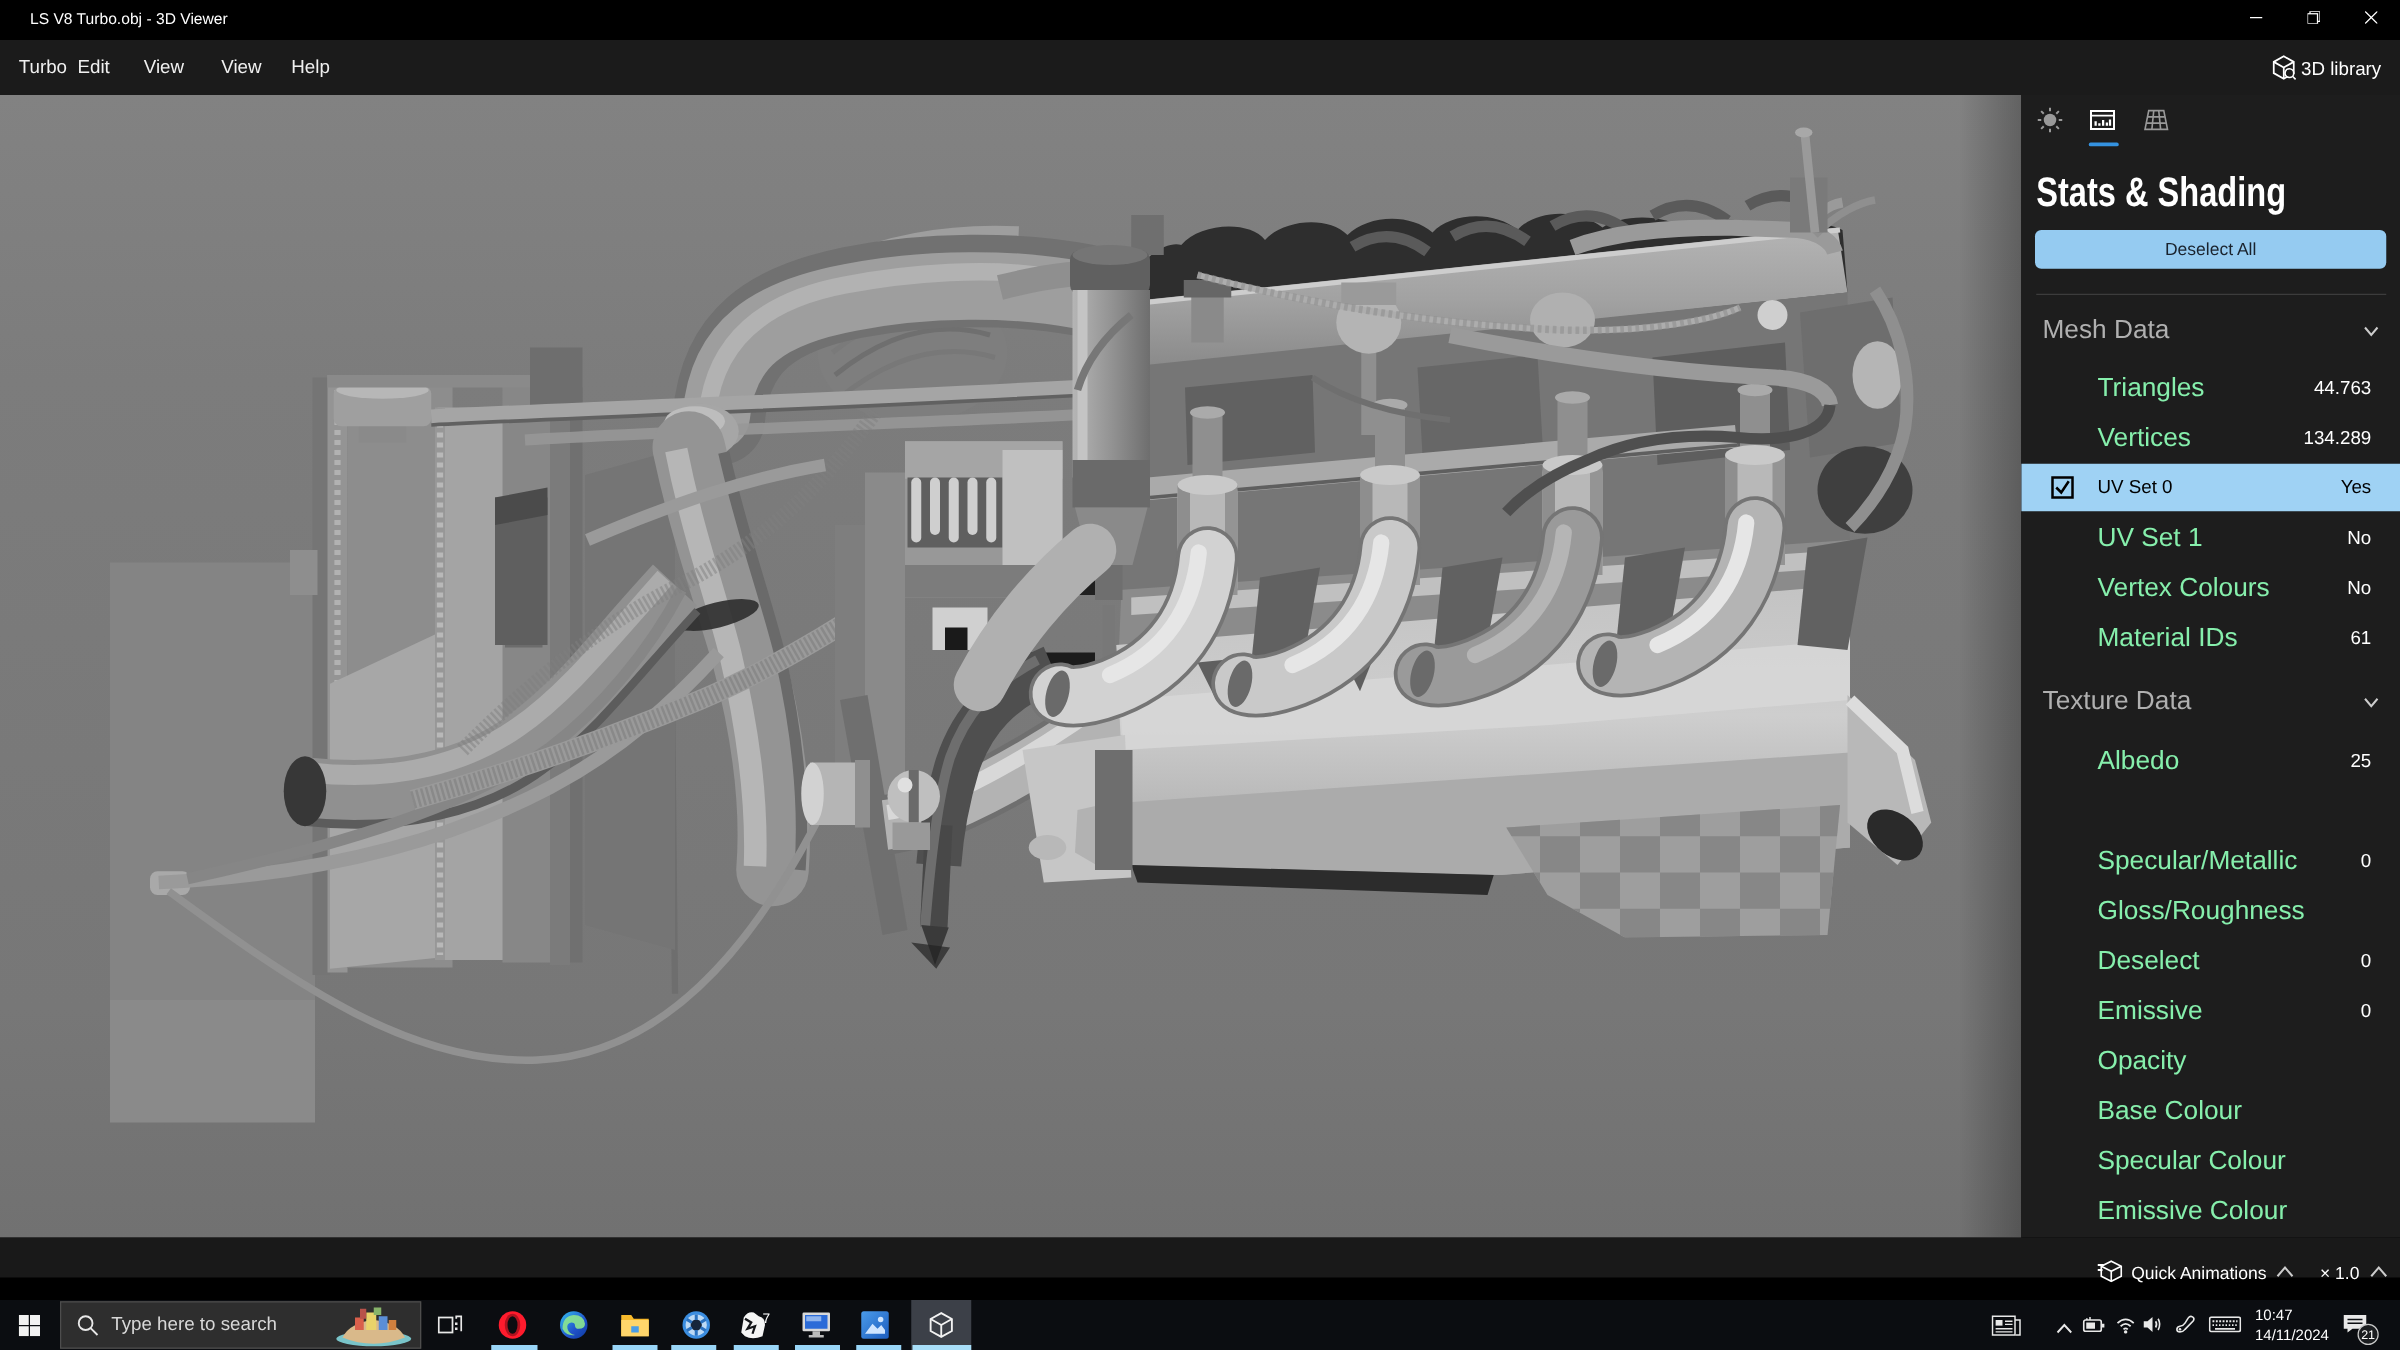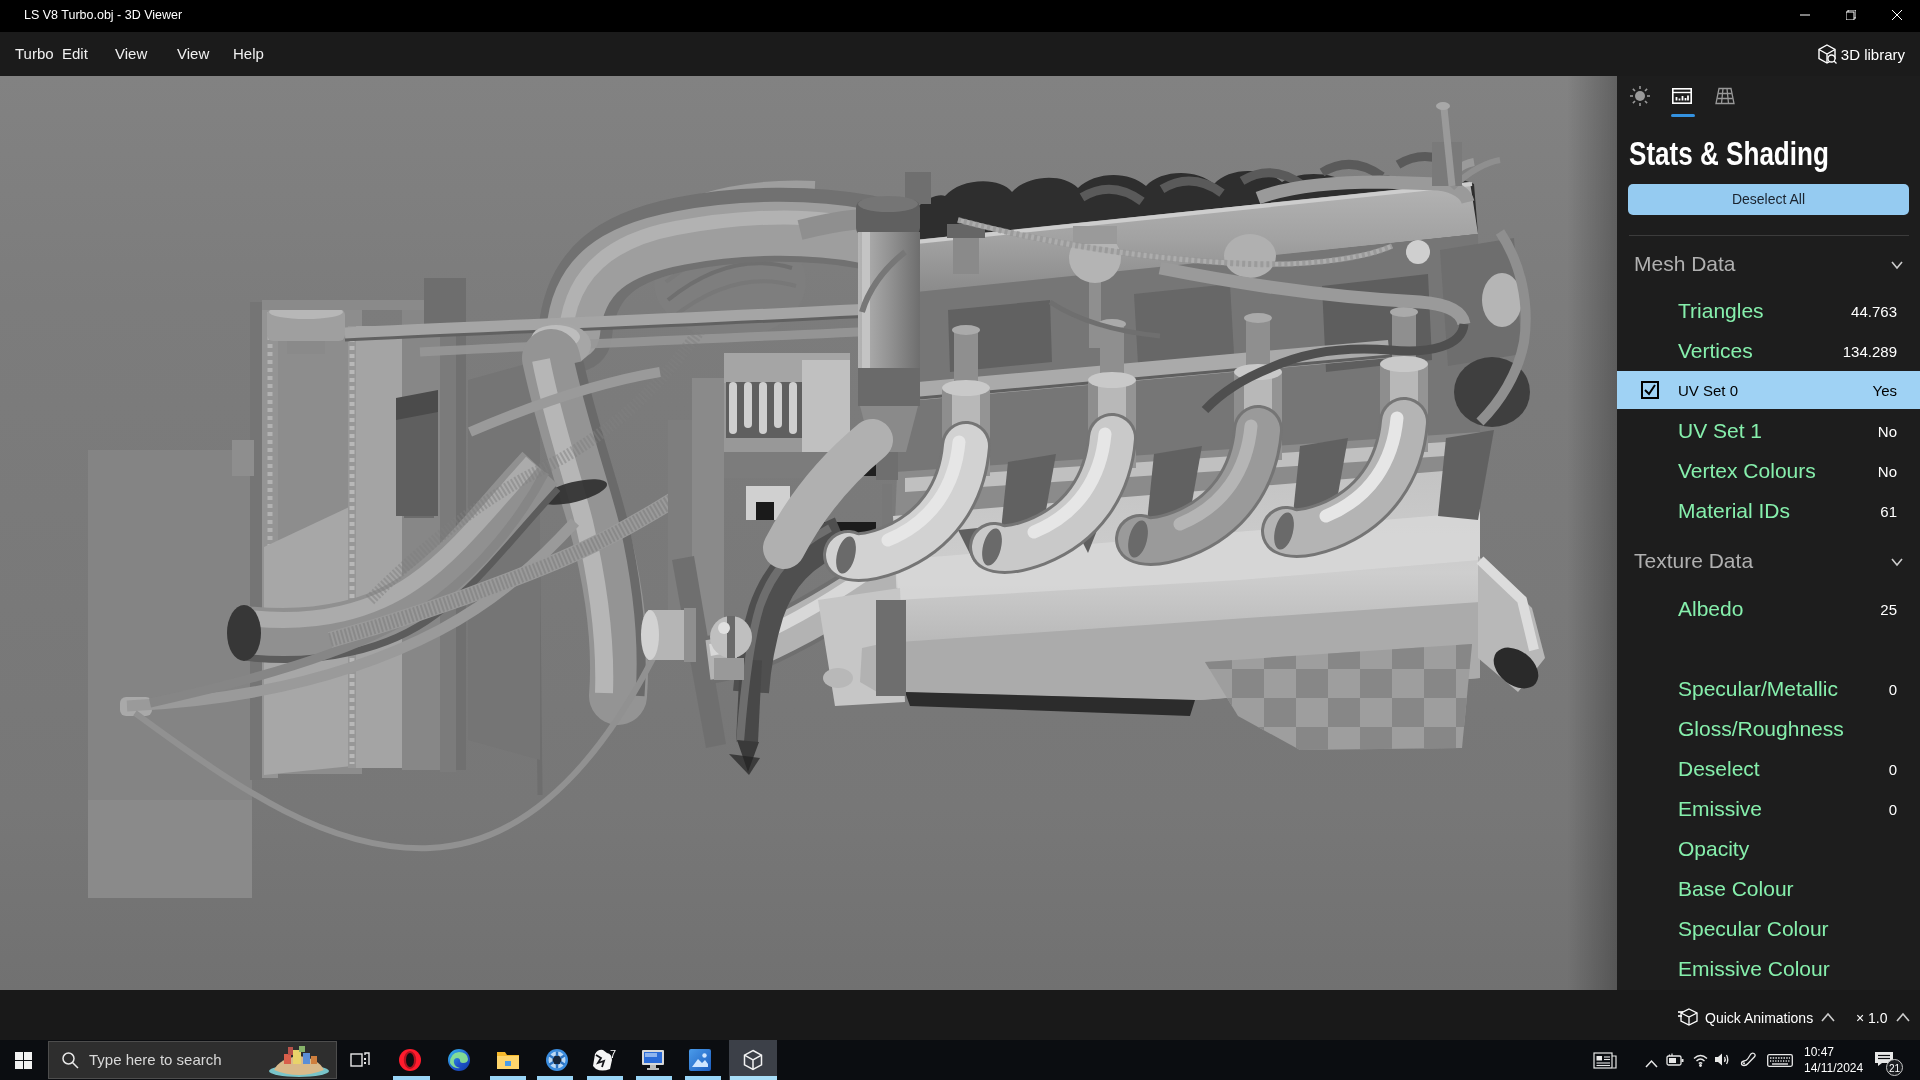--- a/index.html
+++ b/index.html
@@ -5,21 +5,21 @@
 html,body { width:1920px; height:1080px; overflow:hidden; background:#000;
   font-family:"Liberation Sans", sans-serif; -webkit-font-smoothing:antialiased; }
 .titlebar { position:absolute; left:0; top:0; width:1920px; height:32px; background:#000; }
 .titlebar .t { position:absolute; left:24px; top:8px; font-size:12.5px; color:#fff; }
 .winbtn { position:absolute; top:0; width:46px; height:32px; color:#fff; text-align:center; line-height:30px; }
 .menubar { position:absolute; left:0; top:32px; width:1920px; height:44px; background:#1b1b1b; }
 .menubar .mi { position:absolute; top:13px; font-size:15px; color:#f0f0f0; }
 .lib { position:absolute; top:12px; right:15px; color:#fff; font-size:15px; }
 .viewport { position:absolute; left:0; top:76px; width:1617px; height:914px; background:#7b7b7b; }
 .sidebar { position:absolute; left:1617px; top:76px; width:303px; height:914px; background:#1d1d1d; overflow:hidden;padding-left:44px; }
-.bottombar { position:absolute; left:0; top:990px; width:1920px; height:50px; background:#191919; }
+.bottombar { position:absolute; left:0; top:990px; width:1920px; height:32px; background:#191919; }
 .taskbar { position:absolute; left:0; top:1040px; width:1920px; height:40px; background:#0b0d11; }
 
 .sicon { position:absolute; top:10px; }
 .sheader { position:absolute; left:12px; top:59px; font-size:33px; font-weight:bold; color:#fff; transform:scaleX(0.79); transform-origin:left; white-space:nowrap; }
 .btn { position:absolute; left:11px; top:108px; width:281px; height:31px; background:#95cbf1; border-radius:5px;
   color:#1a232e; font-size:14px; text-align:center; line-height:31px; }
 .divider { position:absolute; left:12px; top:159px; width:280px; height:1px; background:#3c3c3c; }
 .secthead { position:absolute; left:17px; font-size:21px; color:#b0b0b0; }
 .chev { position:absolute; right:16px; width:14px; height:14px; }
 .mrow { position:absolute; left:0; width:303px; height:40px; }

